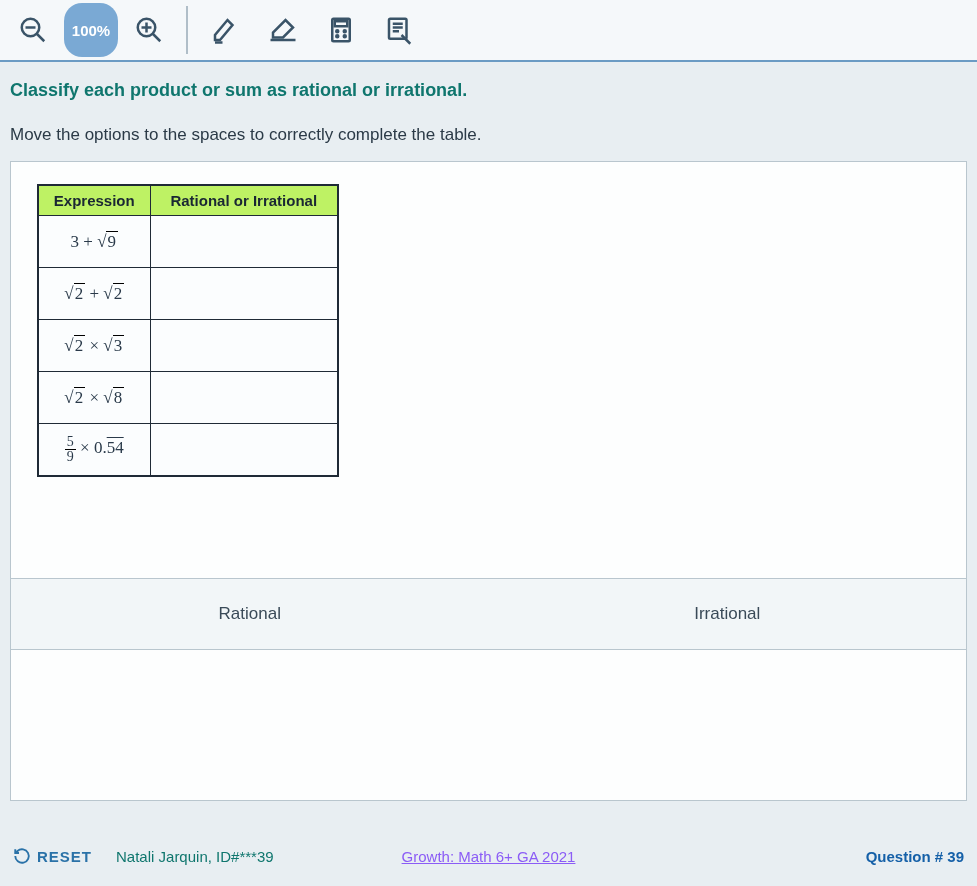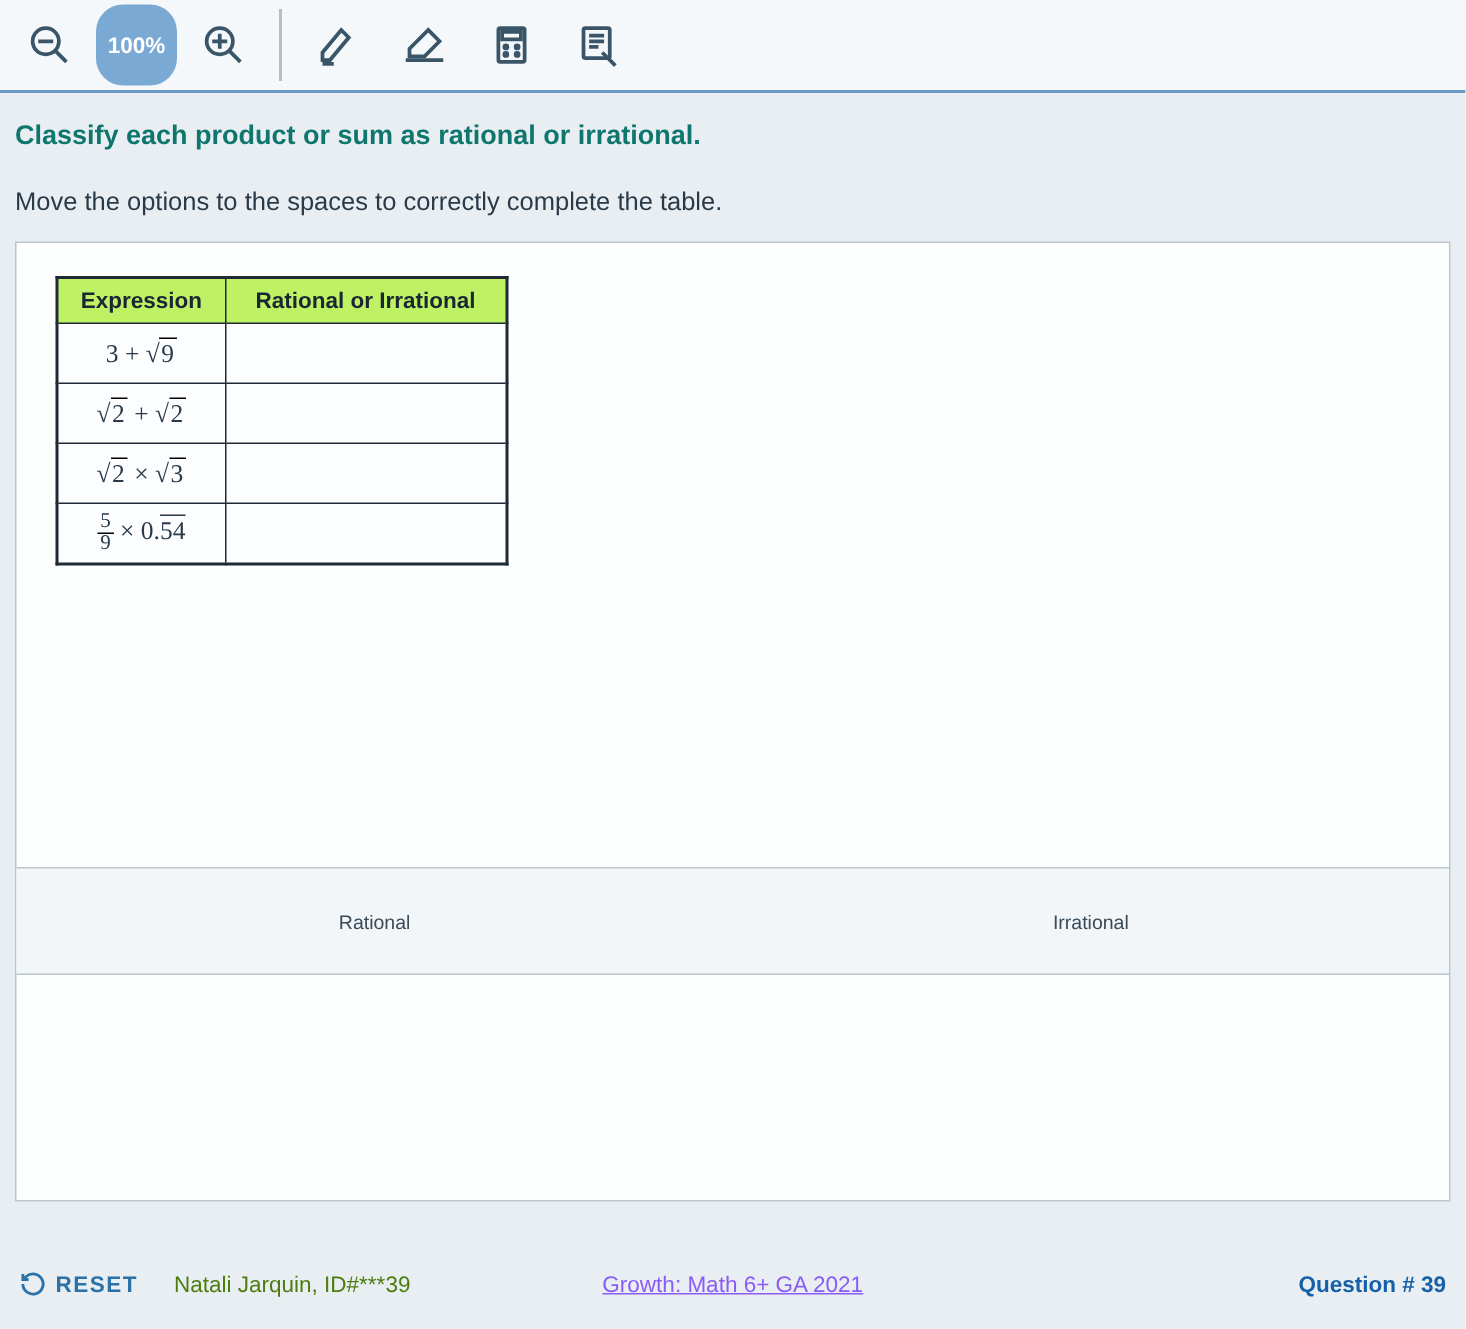--- a/index.html
+++ b/index.html
@@ -69,21 +69,21 @@
     background:#bef264;
     border:1px solid #1f2a36;
     padding:6px 8px;
     font-size:15px;
     font-weight:bold;
     color:#1a2733;
     text-align:center;
   }
   table.expr td {
     border:1px solid #1f2a36;
-    height:40px;
+    height:52px;
     font-size:17px;
     text-align:center;
     background:#fbfdfe;
     font-family: "Times New Roman", serif;
   }
   table.expr td.expr-cell { width:112px; padding:4px 6px;}
   table.expr td.drop-cell { width:188px; }
   .sqrt { display:inline-block; position:relative; }
   .sqrt::before { content:"√"; }
   .sqrt .rad { border-top:1.2px solid #000; padding:0 2px 0 1px; }
@@ -97,21 +97,21 @@
     border-top:1px solid #b9c6ce;
     border-bottom:1px solid #b9c6ce;
     height:72px;
     display:flex;
     align-items:center;
     background:#f2f6f8;
   }
   .option-tile {
     flex:1;
     text-align:center;
-    font-size:13px;
+    font-size:17px;
     color:#3a4a58;
     cursor:grab;
   }
   .spacer-below { height:150px;}
 
   .footer {
     position:absolute;
     bottom:10px;
     left:0; right:0;
     height:40px;
@@ -119,21 +119,21 @@
     align-items:center;
     padding:0 13px;
     font-size:15px;
     color:#5a7a94;
   }
   .reset {
     display:flex; align-items:center; gap:6px;
     color:#2a72a8; font-weight:bold; letter-spacing:1px; cursor:pointer;
   }
   .reset svg{ width:18px;height:18px;}
-  .student { margin-left:24px; color:#4d7c0f;}
+  .student { margin-left:24px; color:#0f766e;}
   .assess { position:absolute; left:50%; transform:translateX(-50%); color:#8b5cf6;text-decoration:underline;}
   .qnum { margin-left:auto; color:#1560a8; font-weight:bold;}
 </style>
 </head>
 <body>
 
 <div class="toolbar">
   <div class="tool-btn">
     <svg viewBox="0 0 24 24" fill="none" stroke="currentColor" stroke-width="2">
         <circle cx="10" cy="10" r="7"></circle>
@@ -202,20 +202,24 @@
         </tr>
         <tr>
           <td class="expr-cell"><span class="sqrt"><span class="rad">2</span></span> + <span class="sqrt"><span class="rad">2</span></span></td>
           <td class="drop-cell"></td>
         </tr>
         <tr>
           <td class="expr-cell"><span class="sqrt"><span class="rad">2</span></span> × <span class="sqrt"><span class="rad">3</span></span></td>
           <td class="drop-cell"></td>
         </tr>
         <tr>
+          <td class="expr-cell"><span class="sqrt"><span class="rad">2</span></span> × <span class="sqrt"><span class="rad">8</span></span></td>
+          <td class="drop-cell"></td>
+        </tr>
+        <tr>
           <td class="expr-cell"><span class="frac">
                   <span class="n">5</span>
                   <span class="d">9</span>
                 </span> × 0.<span class="overline">54</span></td>
           <td class="drop-cell"></td>
         </tr>
       </tbody>
         </table>
     </div>
 

